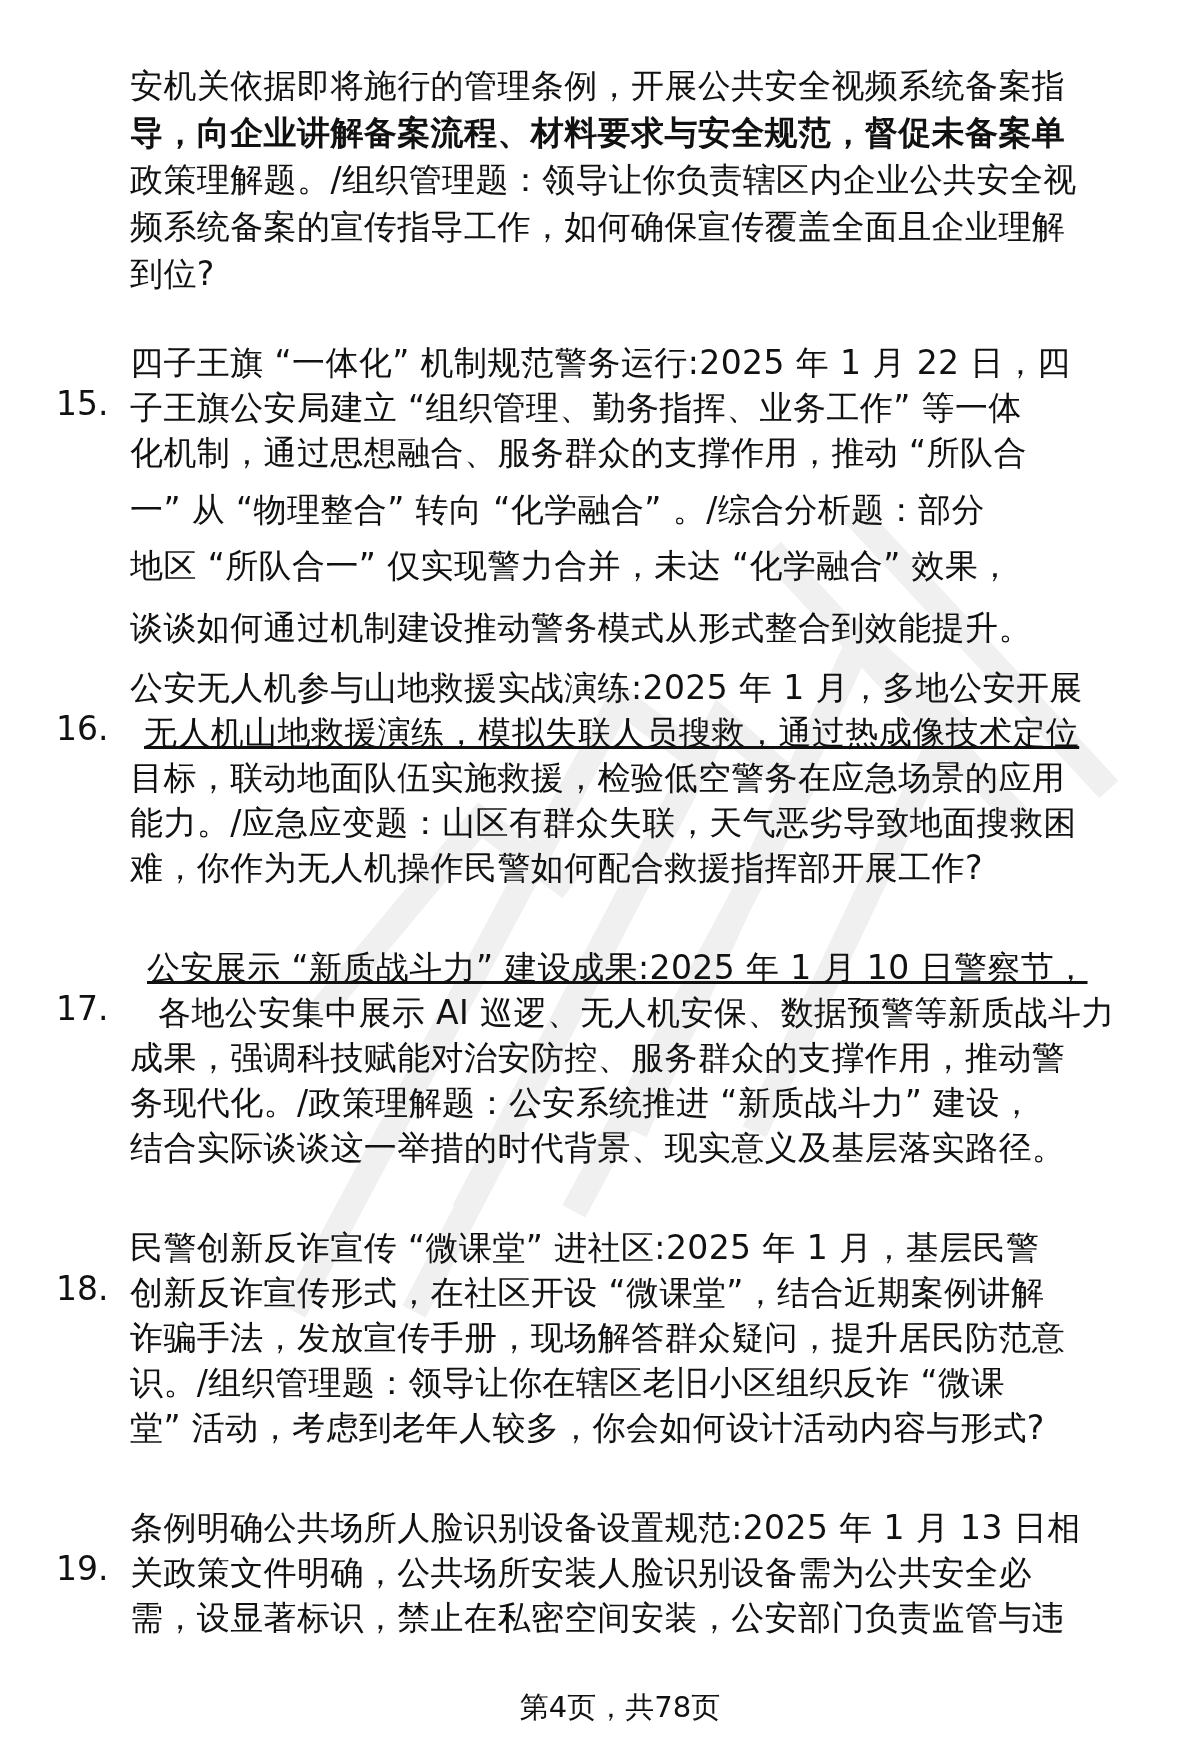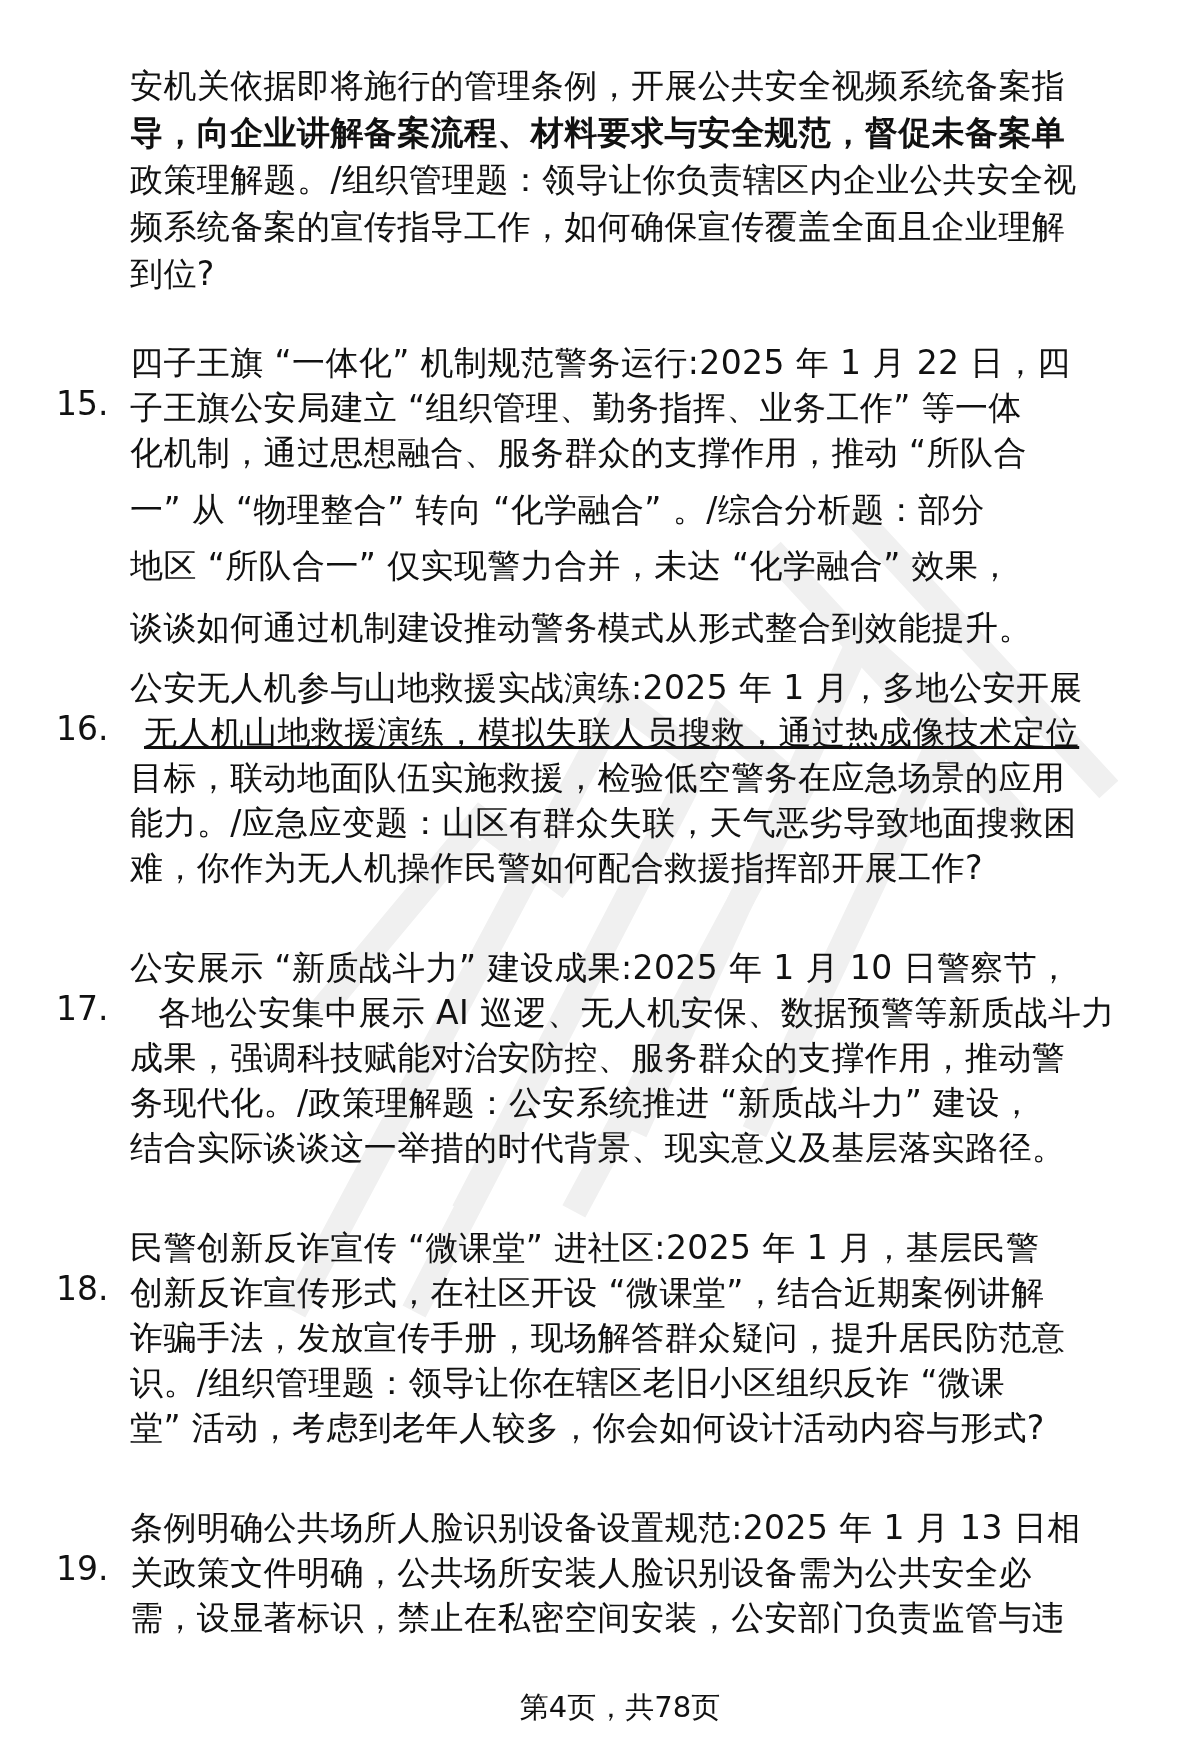--- a/index.html
+++ b/index.html
@@ -91,21 +91,21 @@
     <div class="num" style="top:665px;">16.</div>
     <div class="line" style="left:130px; top:665px;">公安无人机参与山地救援实战演练:2025 年 1 月，多地公安开展</div>
     <div class="line" style="left:144px; top:710px;text-decoration:underline;">无人机山地救援演练，模拟失联人员搜救，通过热成像技术定位</div>
     <div class="line" style="left:130px; top:755px;">目标，联动地面队伍实施救援，检验低空警务在应急场景的应用</div>
     <div class="line" style="left:130px; top:800px;">能力。/应急应变题：山区有群众失联，天气恶劣导致地面搜救困</div>
     <div class="line" style="left:130px; top:845px;">难，你作为无人机操作民警如何配合救援指挥部开展工作?</div>
   </div>
 
   <div>
     <div class="num" style="top:945px;">17.</div>
-    <div class="line" style="left:130px; top:945px;">公安展示 “新质战斗力” 建设成果:2025 年 1 月 10 日警察节，</div>
+    <div class="line" style="left:147px; top:945px;text-decoration:underline;">公安展示 “新质战斗力” 建设成果:2025 年 1 月 10 日警察节，</div>
     <div class="line" style="left:130px; top:990px;margin-left:28px;">各地公安集中展示 AI 巡逻、无人机安保、数据预警等新质战斗力</div>
     <div class="line" style="left:130px; top:1035px;">成果，强调科技赋能对治安防控、服务群众的支撑作用，推动警</div>
     <div class="line" style="left:130px; top:1080px;">务现代化。/政策理解题：公安系统推进 “新质战斗力” 建设，</div>
     <div class="line" style="left:130px; top:1125px;">结合实际谈谈这一举措的时代背景、现实意义及基层落实路径。</div>
   </div>
 
   <div>
     <div class="num" style="top:1225px;">18.</div>
     <div class="line" style="left:130px; top:1225px;">民警创新反诈宣传 “微课堂” 进社区:2025 年 1 月，基层民警</div>
     <div class="line" style="left:130px; top:1270px;">创新反诈宣传形式，在社区开设 “微课堂”，结合近期案例讲解</div>

